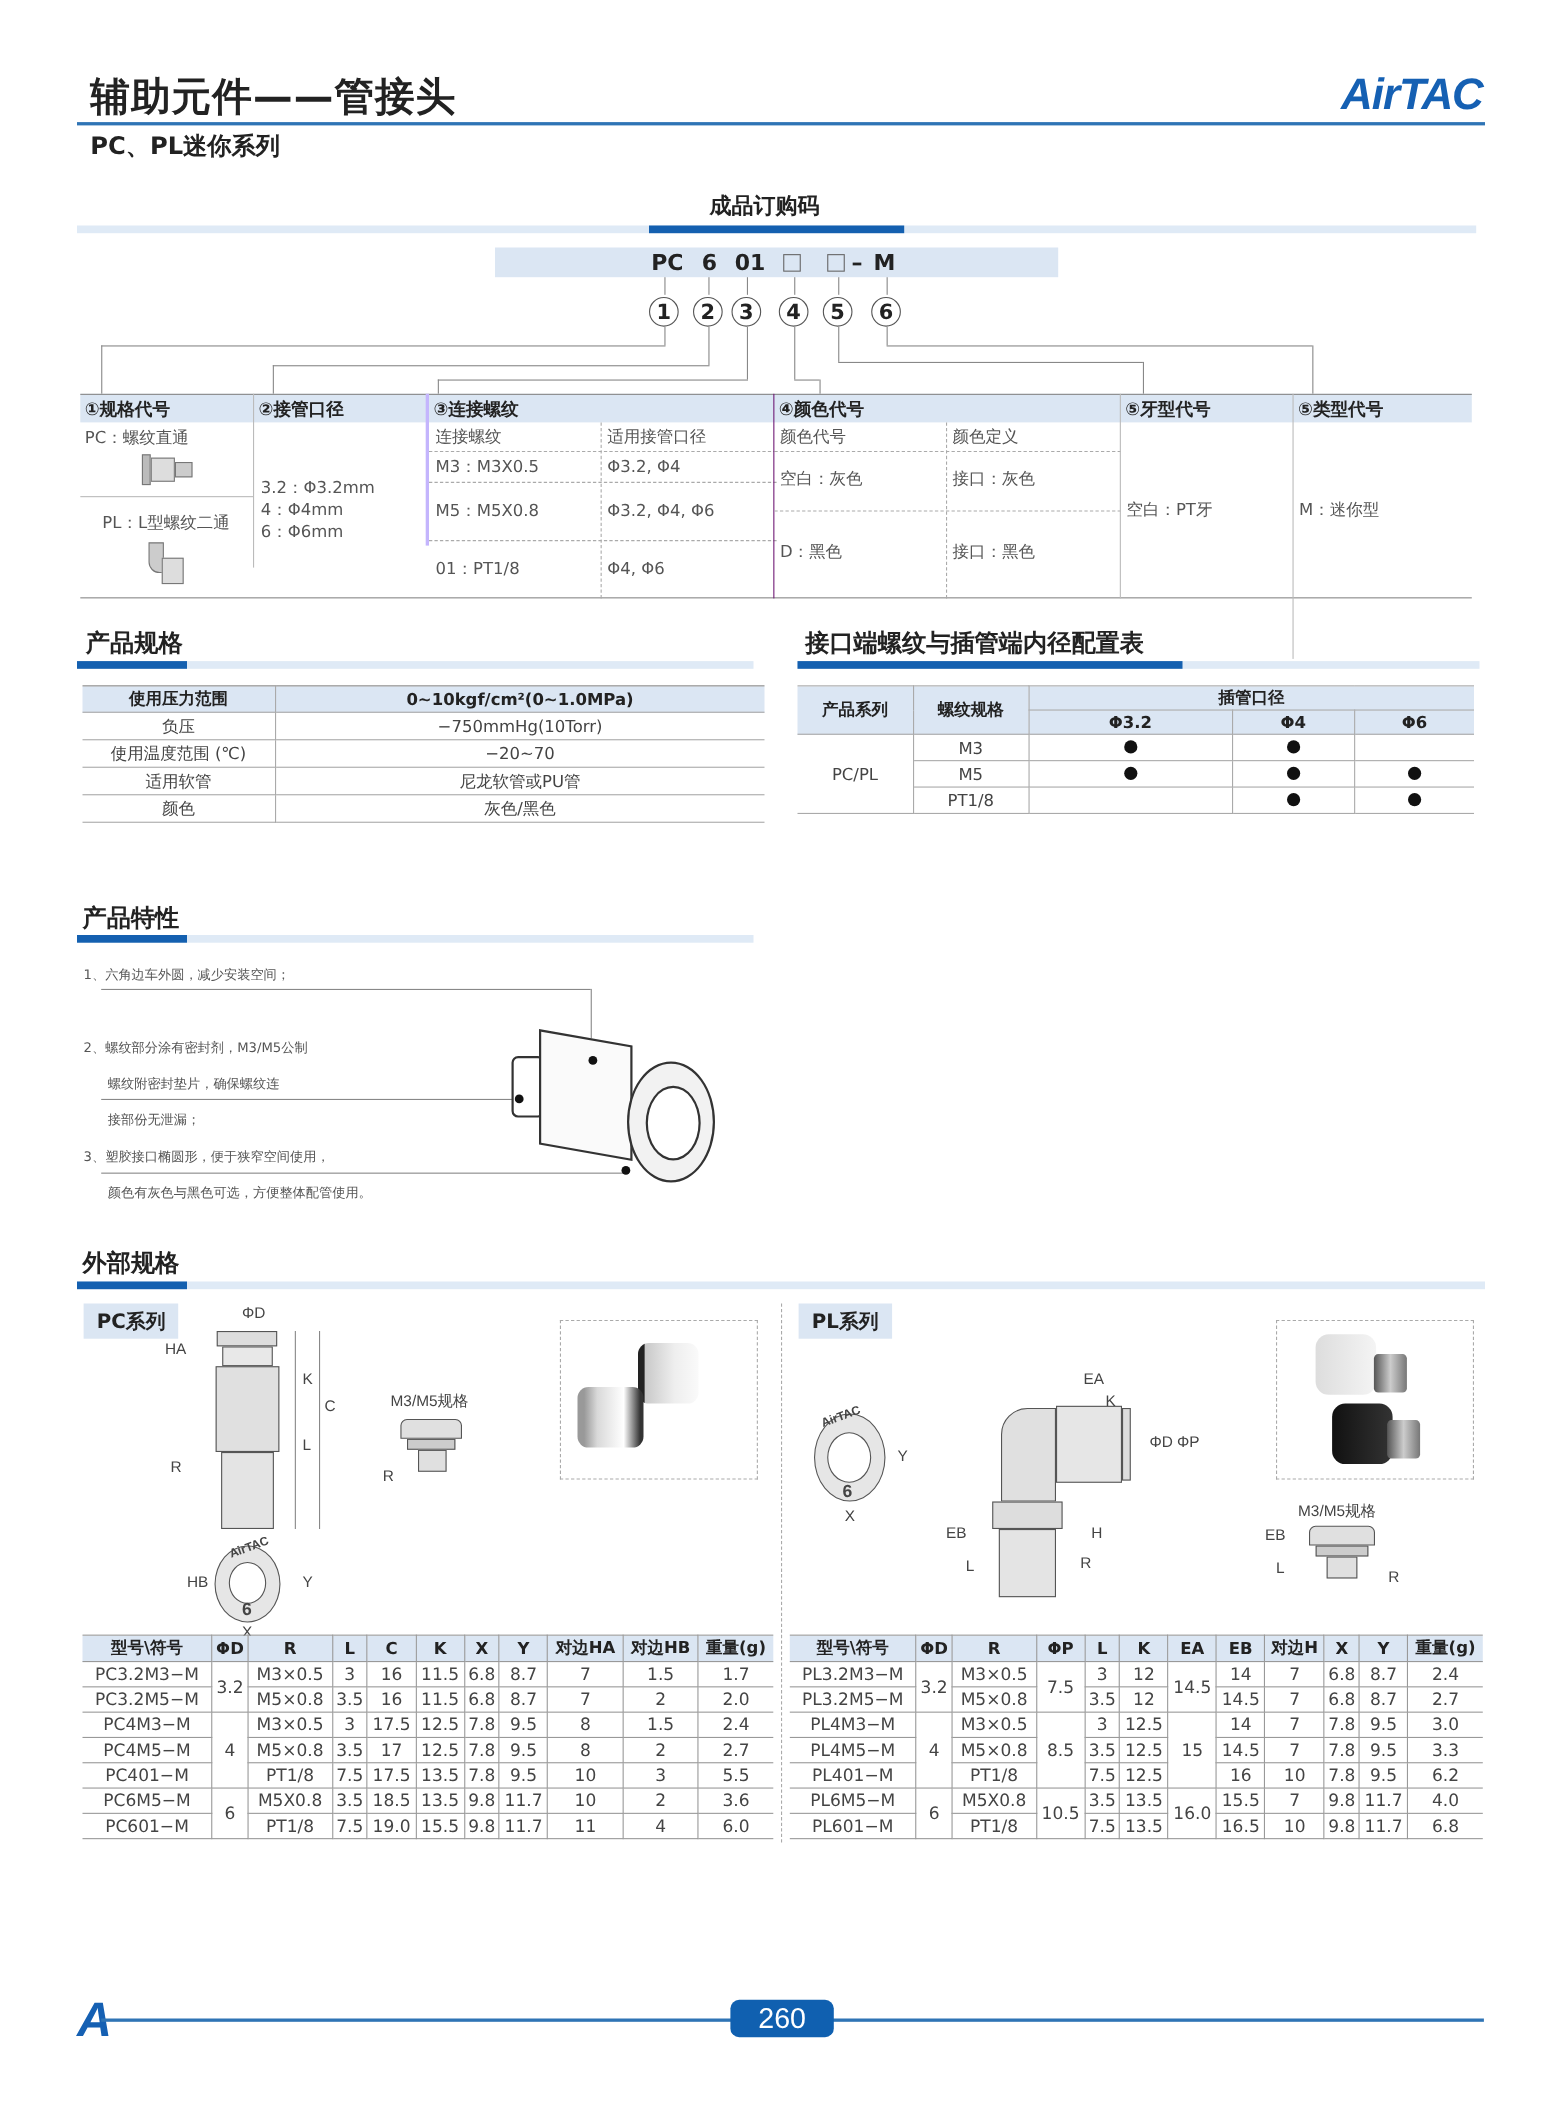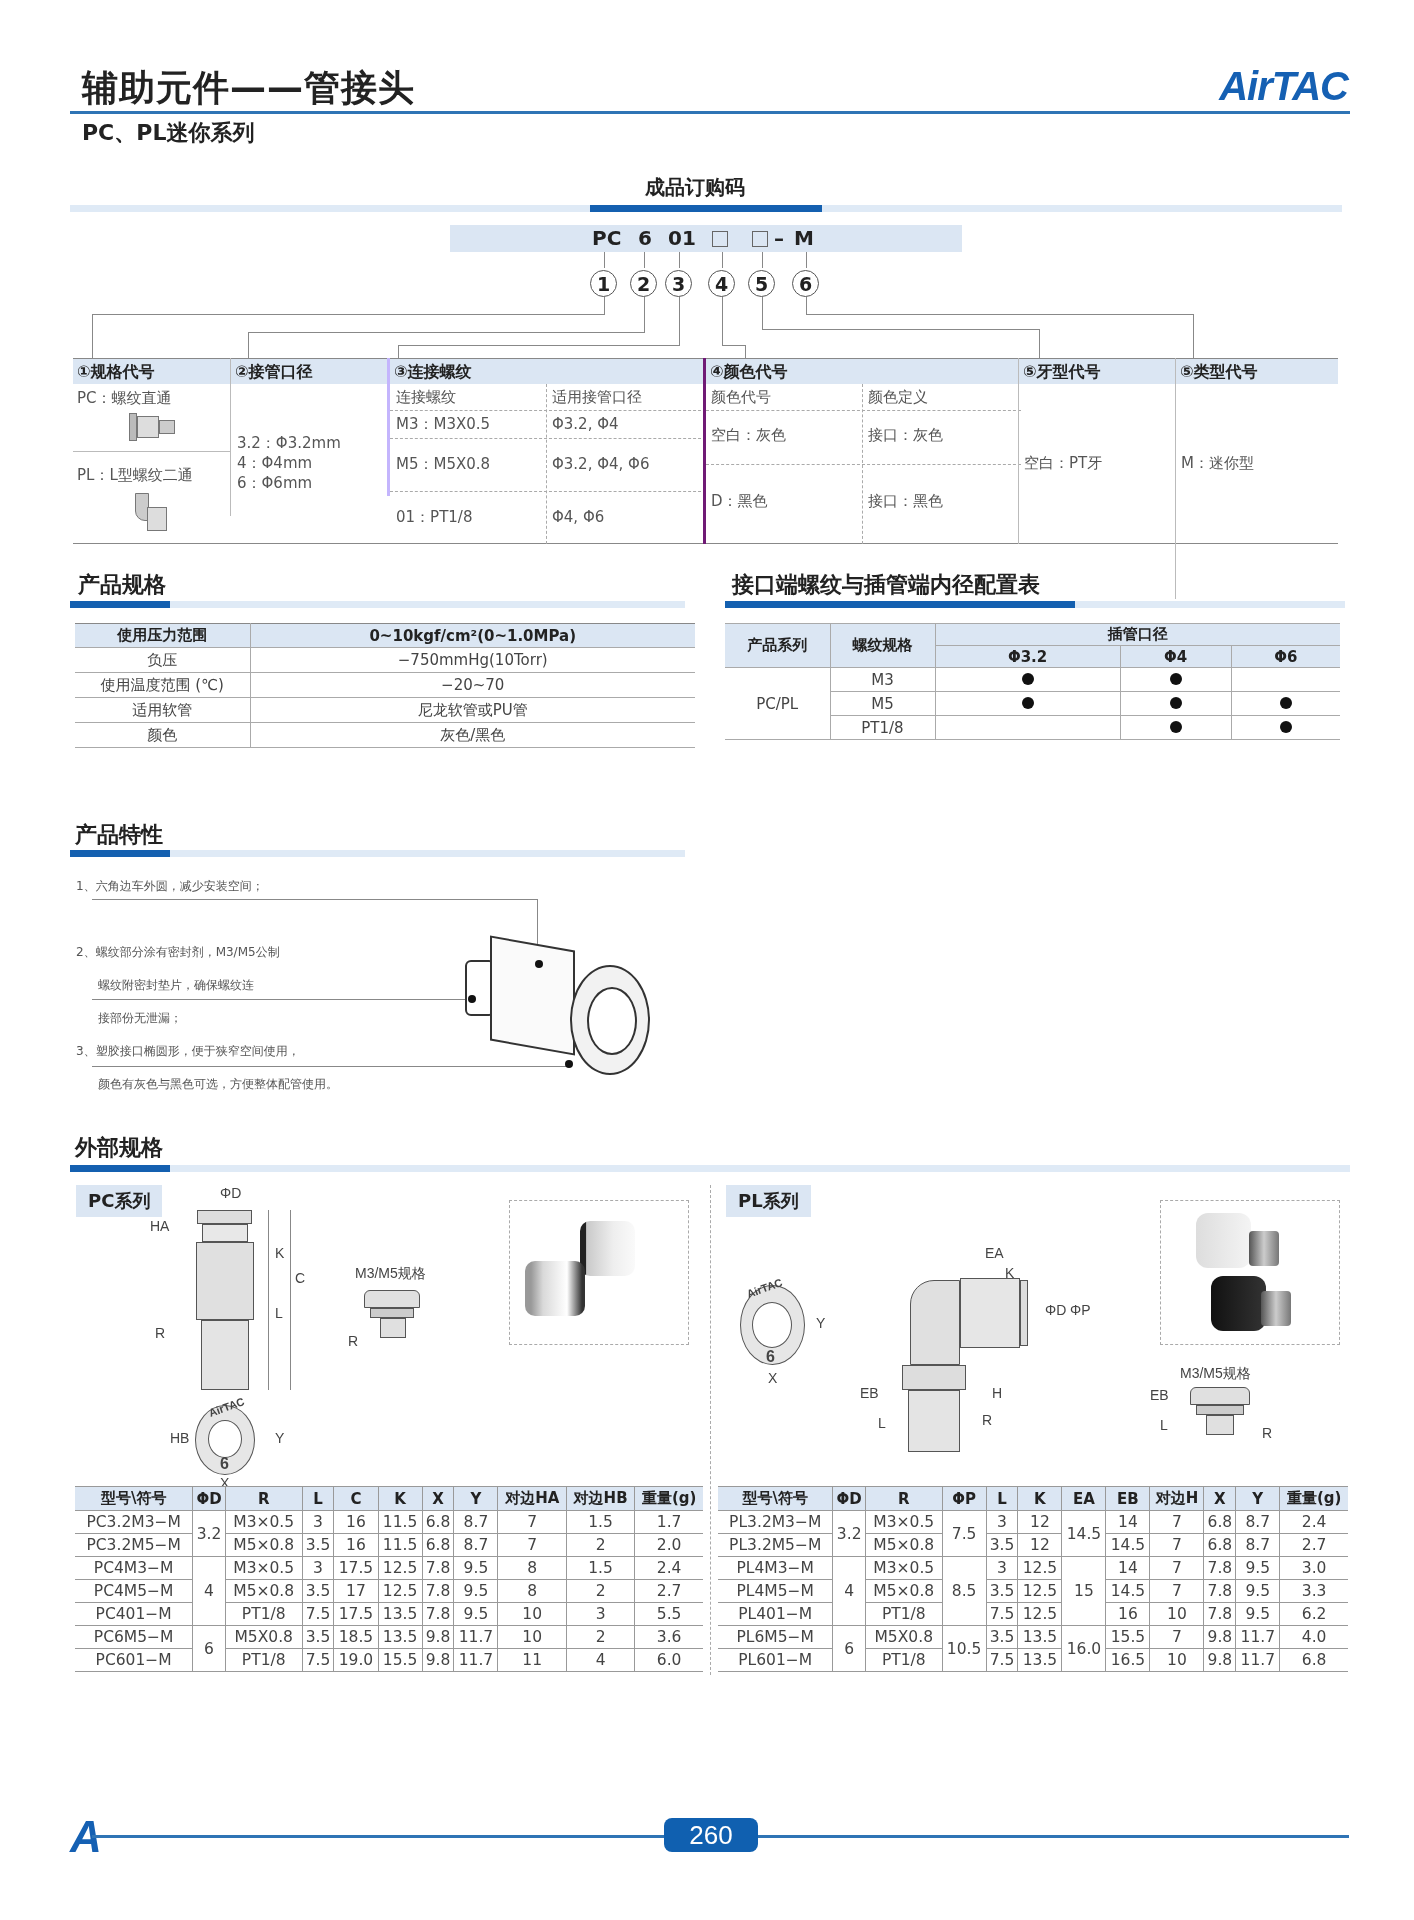--- a/index.html
+++ b/index.html
@@ -100,21 +100,21 @@
 
   <div class="abs" style="left:0;top:0;width:157px;height:186px">
     <div class="abs" style="left:4px;top:4px;font-weight:bold;color:#222;font-size:16px">①规格代号</div>
     <div class="abs" style="left:4px;top:31px">PC：螺纹直通</div>
     <div class="abs" style="left:56px;top:55px;width:48px;height:28px">
       <div class="abs" style="left:0;top:0;width:8px;height:28px;background:#bbb;border:1px solid #777"></div>
       <div class="abs" style="left:8px;top:3px;width:22px;height:22px;background:#ddd;border:1px solid #777"></div>
       <div class="abs" style="left:30px;top:7px;width:16px;height:14px;background:#ccc;border:1px solid #777"></div>
     </div>
     <div class="abs" style="left:0;top:93px;width:157px;height:1px;background:#bbb"></div>
-    <div class="abs" style="left:4px;top:108px">PL：L型螺纹二通</div>
+    <div class="abs" style="left:20px;top:108px">PL：L型螺纹二通</div>
     <div class="abs" style="left:62px;top:135px;width:34px;height:40px">
       <div class="abs" style="left:0;top:0;width:14px;height:28px;background:#ccc;border:1px solid #777;border-radius:0 0 0 10px"></div>
       <div class="abs" style="left:12px;top:14px;width:20px;height:24px;background:#ddd;border:1px solid #777"></div>
     </div>
   </div>
 
   <div class="abs" style="left:157px;top:0;width:157px;height:158px;border-left:1px solid #bbb">
     <div class="abs" style="left:4px;top:4px;font-weight:bold;color:#222;font-size:16px">②接管口径</div>
     <div class="abs" style="left:6px;top:75px;line-height:20px">
       <div>3.2：Φ3.2mm</div>
@@ -132,21 +132,21 @@
     <div class="abs" style="left:162px;top:57px">Φ3.2, Φ4</div>
     <div class="abs" style="left:0;top:80px;width:316px;border-top:1px dashed #aaa"></div>
     <div class="abs" style="left:6px;top:97px">M5：M5X0.8</div>
     <div class="abs" style="left:162px;top:97px">Φ3.2, Φ4, Φ6</div>
     <div class="abs" style="left:0;top:133px;width:316px;border-top:1px dashed #aaa"></div>
     <div class="abs" style="left:6px;top:150px">01：PT1/8</div>
     <div class="abs" style="left:162px;top:150px">Φ4, Φ6</div>
     <div class="abs" style="left:156px;top:26px;height:160px;border-left:1px dashed #aaa"></div>
   </div>
 
-  <div class="abs" style="left:630px;top:0;width:315px;height:186px;border-left:3px solid #701a75">
+  <div class="abs" style="left:630px;top:0;width:315px;height:186px;border-left:1px solid #701a75">
     <div class="abs" style="left:4px;top:4px;font-weight:bold;color:#222;font-size:16px">④颜色代号</div>
     <div class="abs" style="left:5px;top:30px">颜色代号</div>
     <div class="abs" style="left:162px;top:30px">颜色定义</div>
     <div class="abs" style="left:0;top:52px;width:315px;border-top:1px dashed #aaa"></div>
     <div class="abs" style="left:5px;top:68px">空白：灰色</div>
     <div class="abs" style="left:162px;top:68px">接口：灰色</div>
     <div class="abs" style="left:0;top:106px;width:315px;border-top:1px dashed #aaa"></div>
     <div class="abs" style="left:5px;top:134px">D：黑色</div>
     <div class="abs" style="left:162px;top:134px">接口：黑色</div>
     <div class="abs" style="left:156px;top:26px;height:160px;border-left:1px dashed #aaa"></div>

